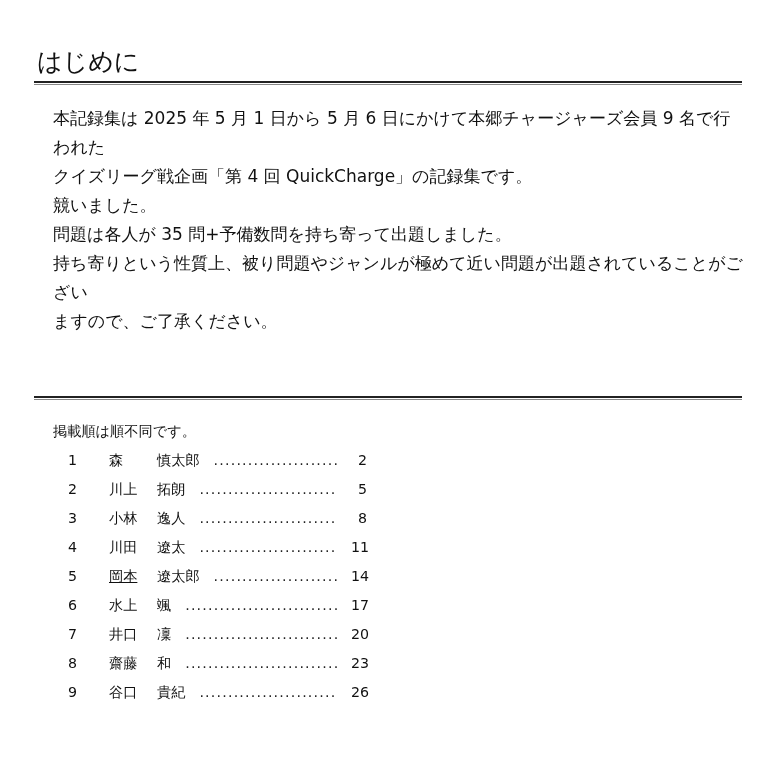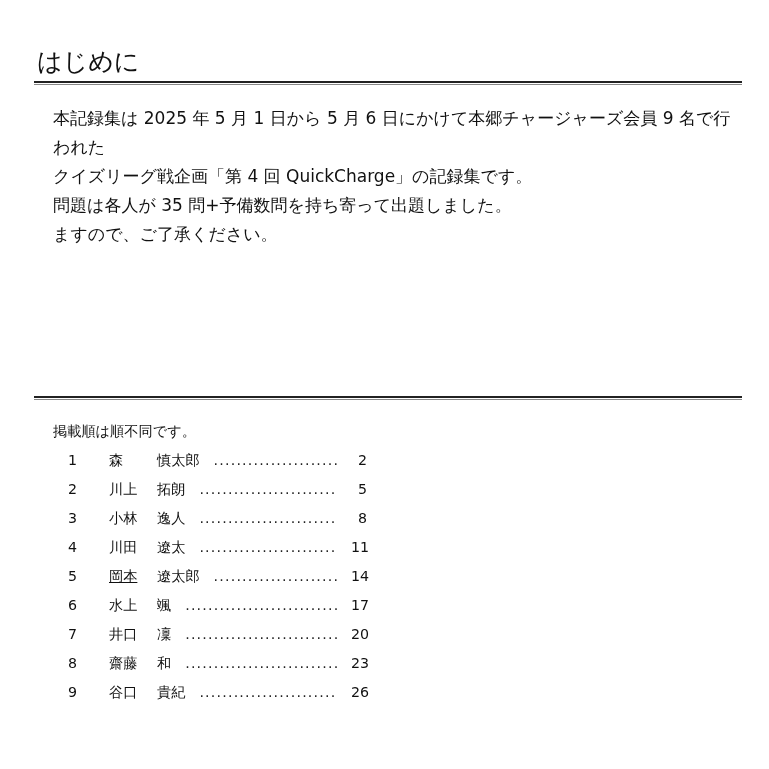--- a/index.html
+++ b/index.html
@@ -117,21 +117,23 @@
 <body>
 
 <div class="page">
 
   <h1 class="section-heading" style="top:27px;">はじめに</h1>
   <div class="heading-rule" style="top:61px;"></div>
 
   <div class="intro">
     <p>本記録集は 2025 年 5 月 1 日から 5 月 6 日にかけて本郷チャージャーズ会員 9 名で行われた</p>
     <p>クイズリーグ戦企画「第 4 回 QuickCharge」の記録集です。</p>
+    <p>競いました。</p>
     <p>問題は各人が 35 問+予備数問を持ち寄って出題しました。</p>
+    <p>持ち寄りという性質上、被り問題やジャンルが極めて近い問題が出題されていることがござい</p>
     <p>ますので、ご了承ください。</p>
   </div>
 
   <div class="heading-rule" style="top:376px;"></div>
 
   <div class="toc-note">掲載順は順不同です。</div>
 
   <ul class="toc-list">
     <li class="toc-row">
       <span class="toc-num">1</span>

